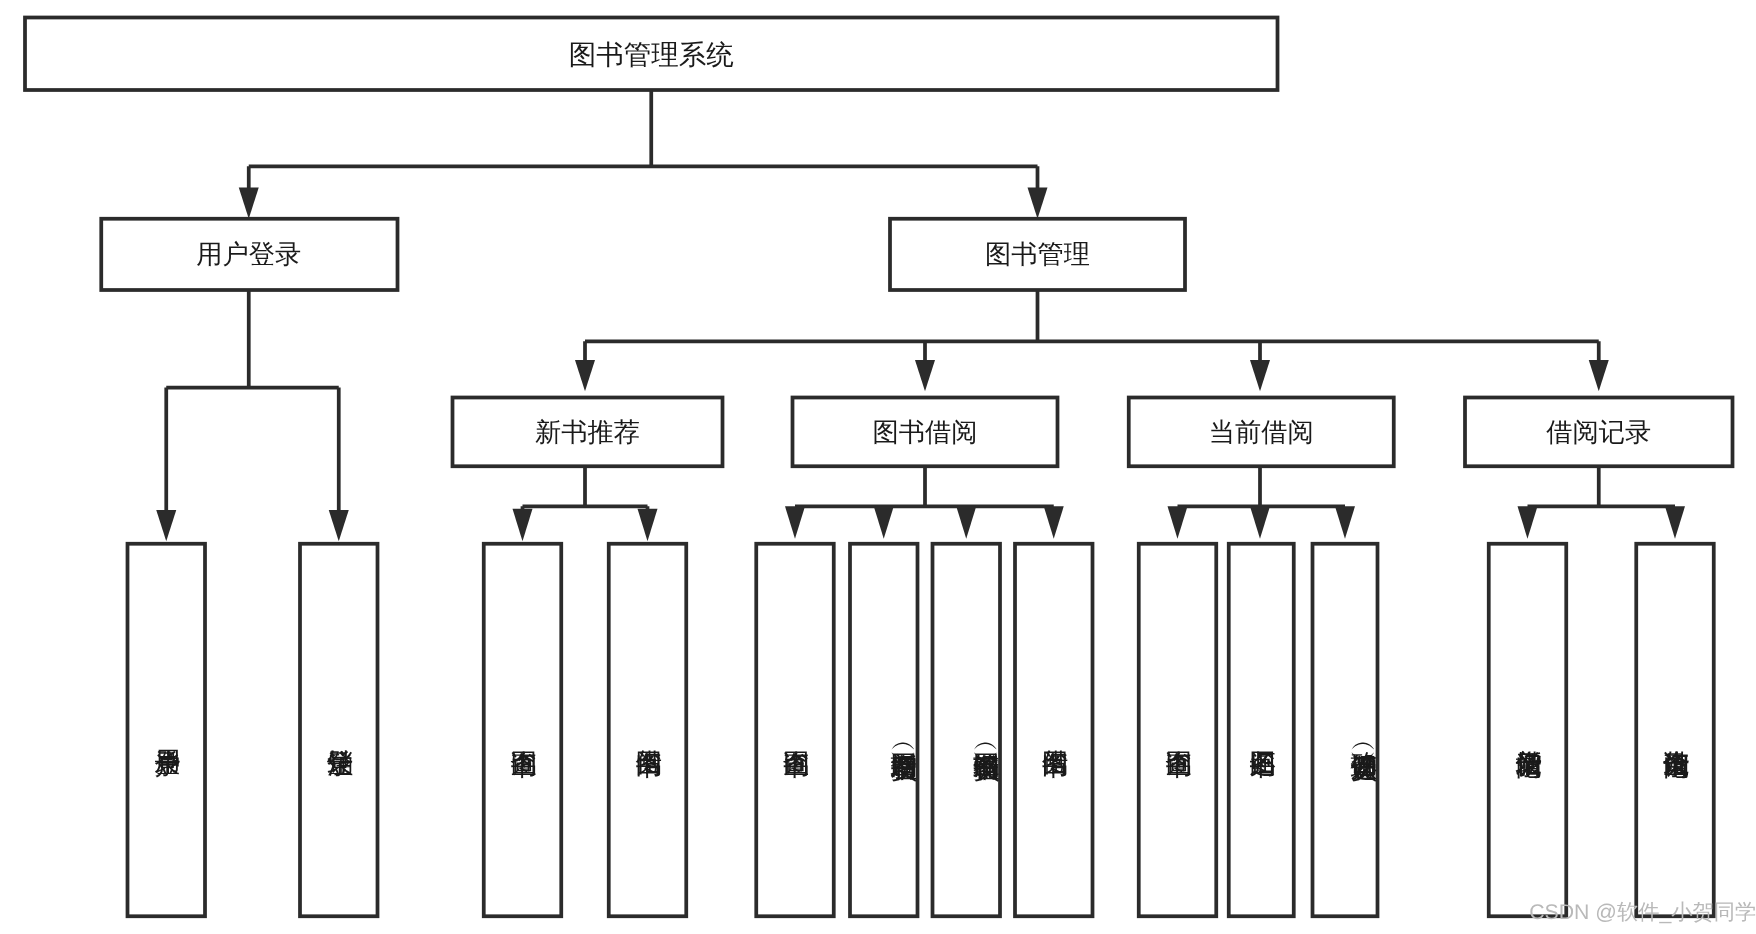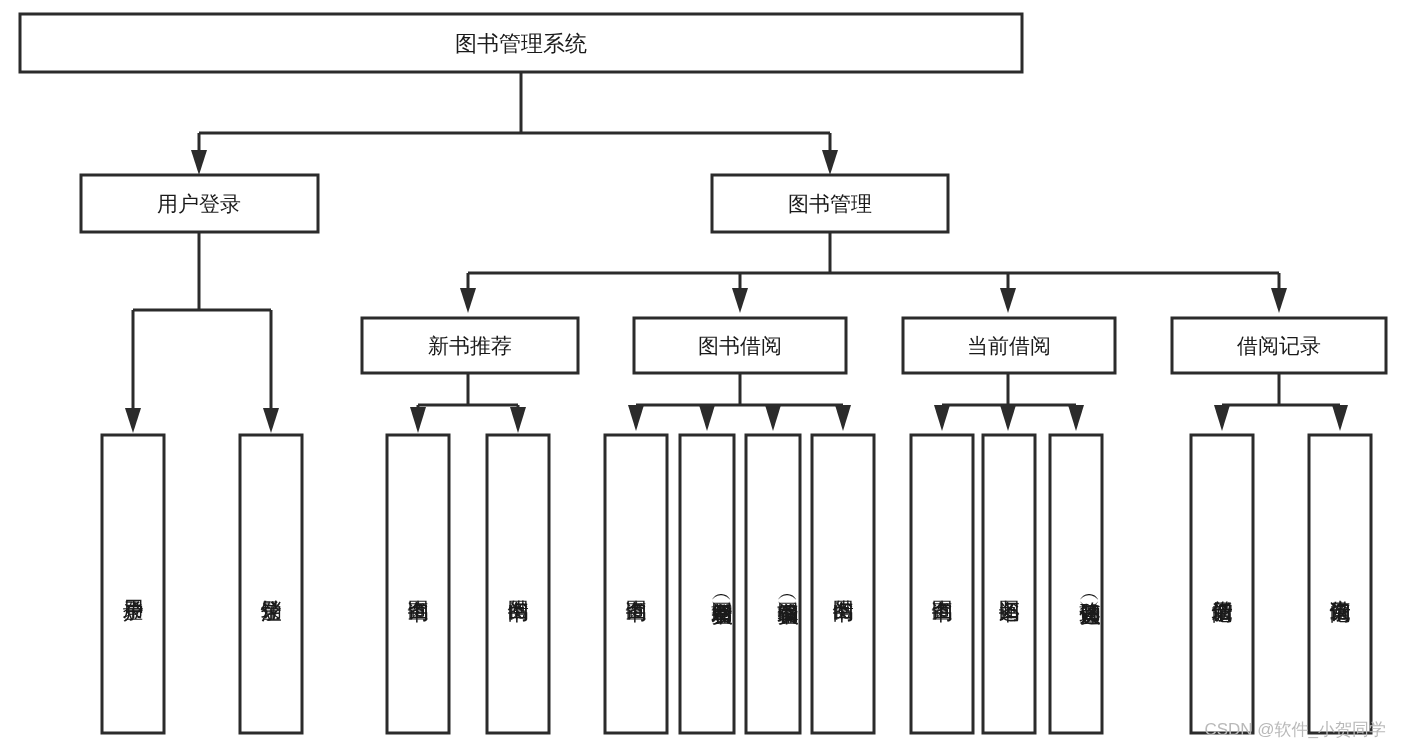--- a/index.html
+++ b/index.html
@@ -66,21 +66,21 @@
     white-space: nowrap;
     pointer-events: none;
   }
   .vert-label.align-top {
     align-items: flex-start;
     padding-top: 6px;
     box-sizing: border-box;
   }
   #watermark {
     position: absolute;
-    right: 19px;
+    right: 0;
     bottom: 6px;
     font-family: "Liberation Sans", "DejaVu Sans", sans-serif;
     font-size: 17px;
     color: #b9b9b9;
     white-space: nowrap;
     user-select: none;
     margin-left: 32px;
   }
 </style>
 </head>

